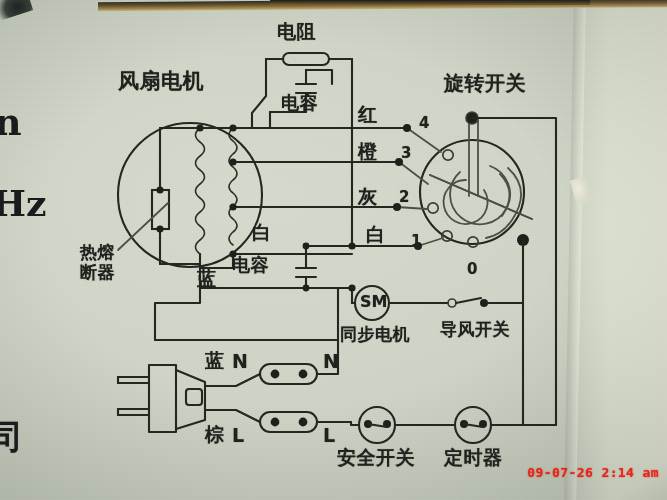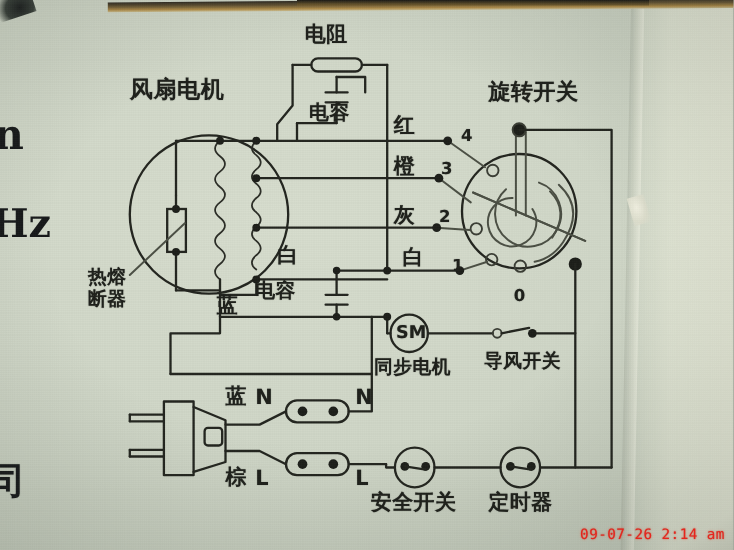--- a/index.html
+++ b/index.html
@@ -73,23 +73,23 @@
     font-family:"DejaVu Sans","Liberation Sans",sans-serif;
     white-space:nowrap;line-height:1.06;
     text-shadow:0 0 1px rgba(40,44,36,.55);
   }
   .cn{letter-spacing:.5px;}
   .edge-txt{
     position:absolute;color:#17191a;font-family:"DejaVu Serif","Liberation Serif",serif;
     font-weight:700;
   }
   #stamp{
-    position:absolute;right:8px;bottom:6px;
+    position:absolute;right:8px;bottom:20px;
     color:#e8241d;font-family:"DejaVu Sans Mono","Liberation Mono",monospace;
-    font-size:13px;font-weight:normal;letter-spacing:.4px;
+    font-size:13px;font-weight:bold;letter-spacing:.4px;
     text-shadow:0 0 2px rgba(255,90,60,.75), 0 0 1px rgba(0,0,0,.35);
   }
 </style>
 </head>
 <body>
 
 <div id="page">
 
   <div id="paper"></div>
   <div id="paper-edge"></div>

